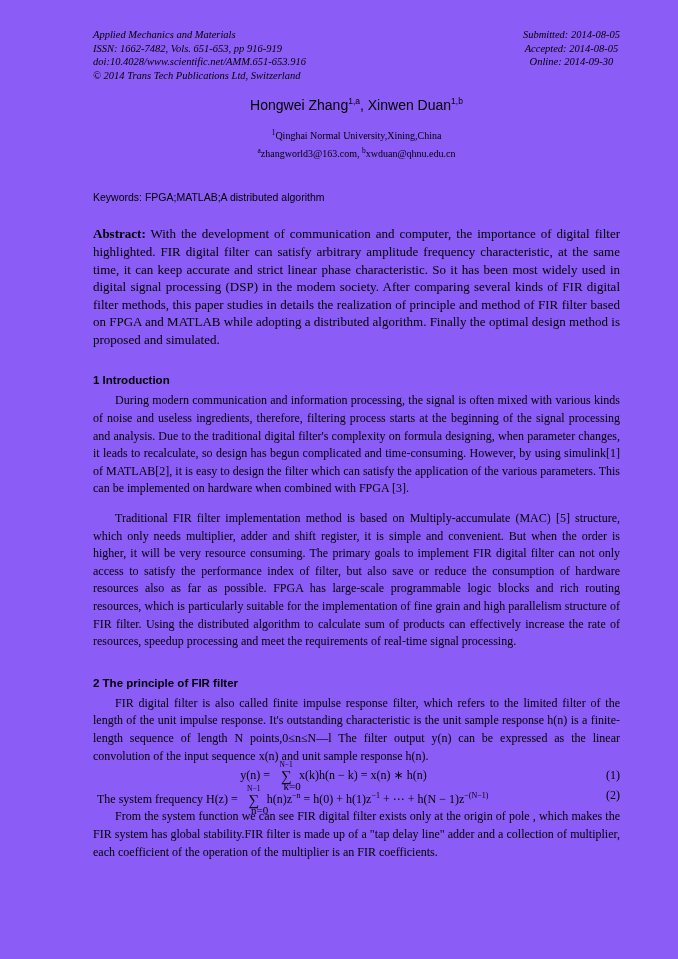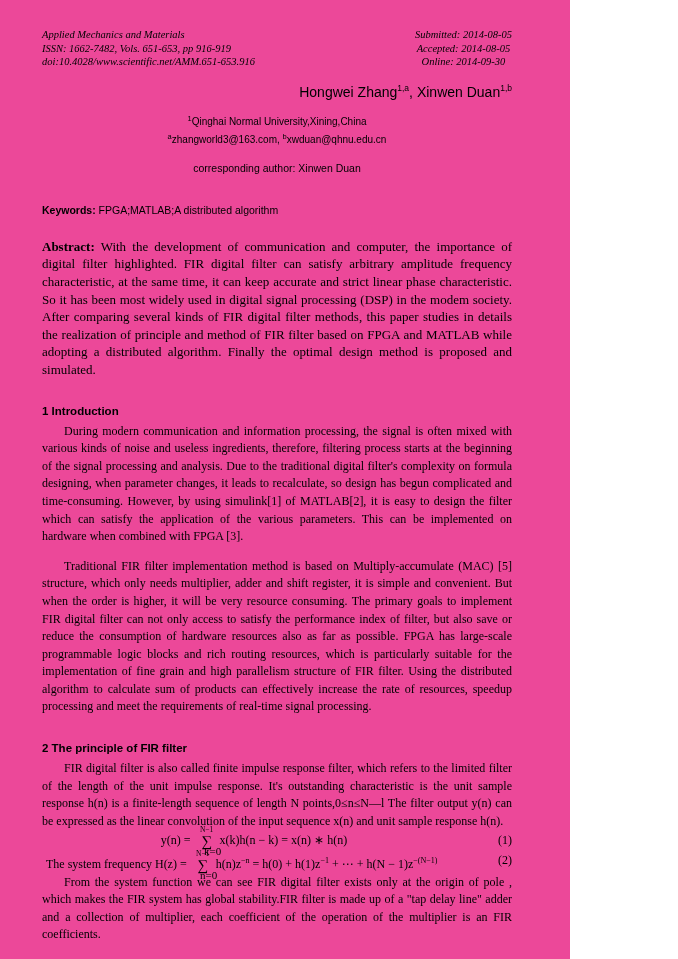--- a/index.html
+++ b/index.html
@@ -8,25 +8,25 @@
     background: #ffffff;
   }
   body {
     width: 678px;
     height: 959px;
     font-family: "Liberation Serif", serif;
     color: #000000;
   }
   .page {
     position: relative;
-    width: 570px;
+    width: 678px;
     height: 959px;
     box-sizing: border-box;
-    padding: 28px 58px 0 42px;
-    background: #ec4899;
+    padding: 28px 58px 0 93px;
+    background: #8b5cf6;
   }
 
   
   .header {
     display: flex;
     justify-content: space-between;
     font-size: 10.5px;
     line-height: 13.5px;
     font-style: italic;
     margin-bottom: 2px;
@@ -41,32 +41,32 @@
   
   .title {
     text-align: center;
     font-family: "Liberation Sans", sans-serif;
     font-size: 14.5px;
     font-weight: bold;
     margin-top: 26px;
     letter-spacing: 0.1px;
   }
   .authors {
-    text-align: right;
+    text-align: center;
     font-family: "Liberation Sans", sans-serif;
     font-size: 14px;
     margin-top: 14px;
   }
   .authors sup {
     font-size: 8.5px;
     vertical-align: super;
   }
   .affil {
     text-align: center;
-    font-family: Liberation Sans, sans-serif;
+    font-family: Liberation Serif, serif;
     font-size: 10px;
     margin-top: 12px;
     line-height: 15px;
   }
   .affil sup {
     font-size: 7.5px;
     vertical-align: super;
   }
   .corresponding {
     text-align: center;
@@ -75,21 +75,21 @@
     margin-top: 14px;
   }
 
   
   .keywords {
     font-family: "Liberation Sans", sans-serif;
     font-size: 10.5px;
     margin-top: 30px;
   }
   .keywords .lbl {
-    font-weight: bold;
+    font-weight: normal;
   }
   .abstract {
     font-size: 13px;
     line-height: 17.6px;
     margin-top: 22px;
     text-align: justify;
   }
   .abstract .lbl {
     font-weight: bold;
   }
@@ -170,39 +170,39 @@
 </head>
 <body>
 
 <div class="page">
 
   <div class="header">
     <div class="header-left">
       <div>Applied Mechanics and Materials</div>
       <div>ISSN: 1662-7482, Vols. 651-653, pp 916-919</div>
       <div>doi:10.4028/www.scientific.net/AMM.651-653.916</div>
+      <div>© 2014 Trans Tech Publications Ltd, Switzerland</div>
     </div>
     <div class="header-right">
       <div>Submitted: 2014-08-05</div>
       <div>Accepted: 2014-08-05</div>
       <div>Online: 2014-09-30</div>
     </div>
   </div>
 
 
   <div class="authors">
     <span>Hongwei Zhang</span><sup>1,a</sup><span>, </span><span>Xinwen Duan</span><sup>1,b</sup>
   </div>
 
   <div class="affil">
     <div><sup>1</sup><span>Qinghai Normal University,Xining,China</span></div>
     <div><sup>a</sup><span>zhangworld3@163.com, </span><sup>b</sup><span>xwduan@qhnu.edu.cn</span></div>
   </div>
 
-  <div class="corresponding">corresponding author: Xinwen Duan</div>
 
   <div class="keywords">
     <span class="lbl">Keywords:</span><span> FPGA;MATLAB;A distributed algorithm</span>
   </div>
 
   <div class="abstract">
     <span class="lbl">Abstract:</span><span> With the development of communication and computer, the importance of digital filter highlighted. FIR digital filter can satisfy arbitrary amplitude frequency characteristic, at the same time, it can keep accurate and strict linear phase characteristic. So it has been most widely used in digital signal processing (DSP) in the modem society. After comparing several kinds of FIR digital filter methods, this paper studies in details the realization of principle and method of FIR filter based on FPGA and MATLAB while adopting a distributed algorithm. Finally the optimal design method is proposed and simulated.</span>
   </div>
 
   <div class="sec-head">1 Introduction</div>

